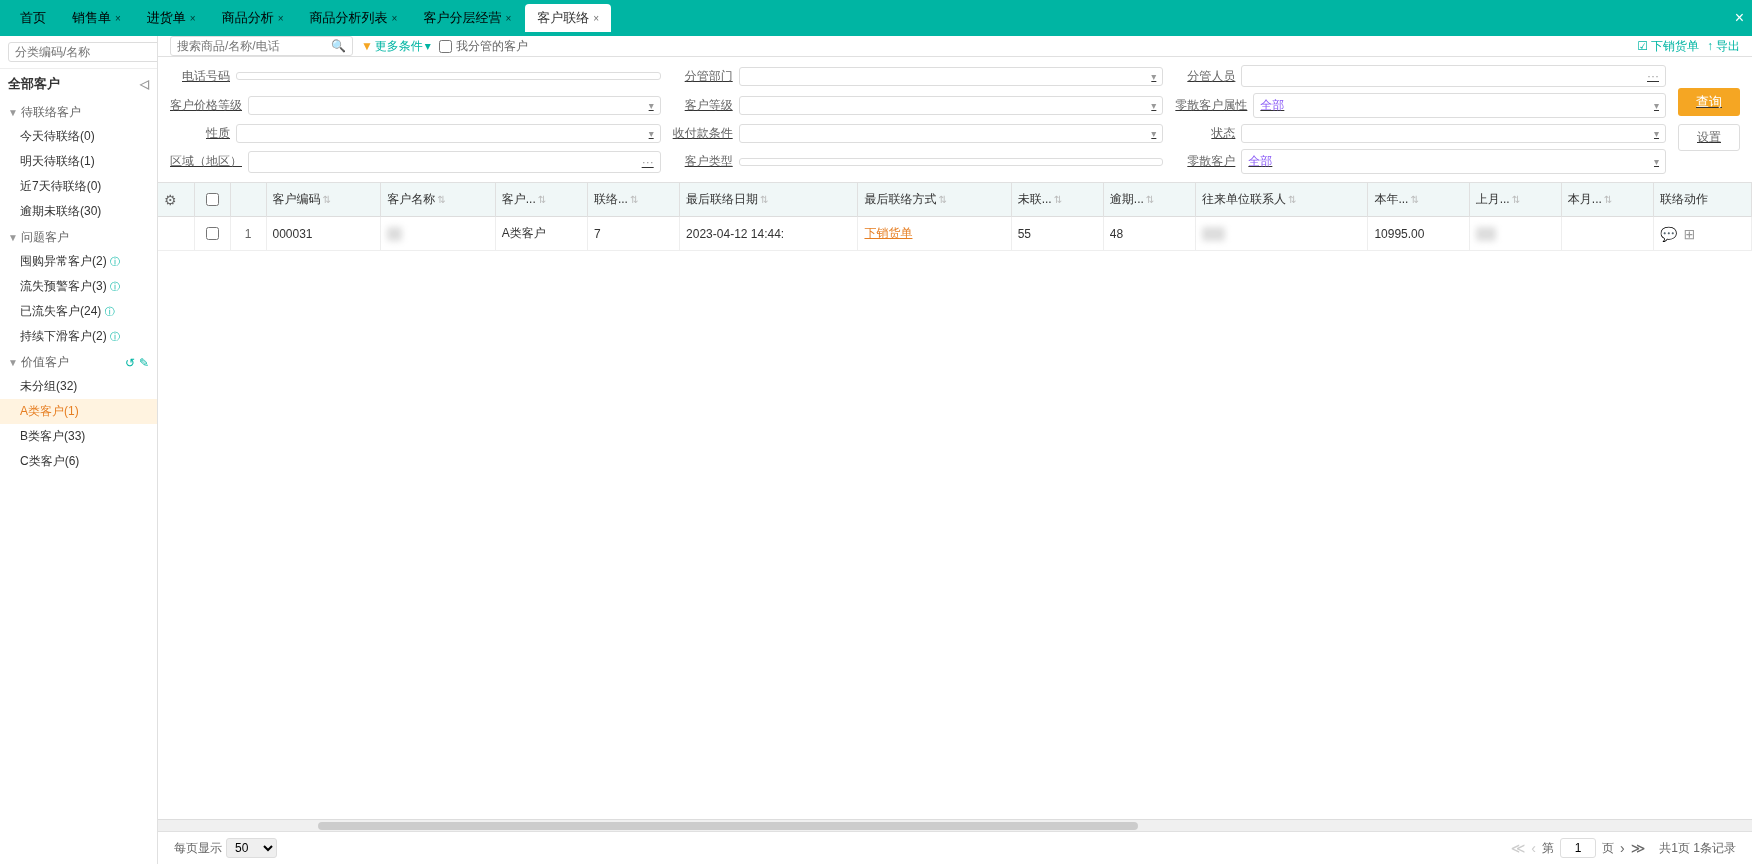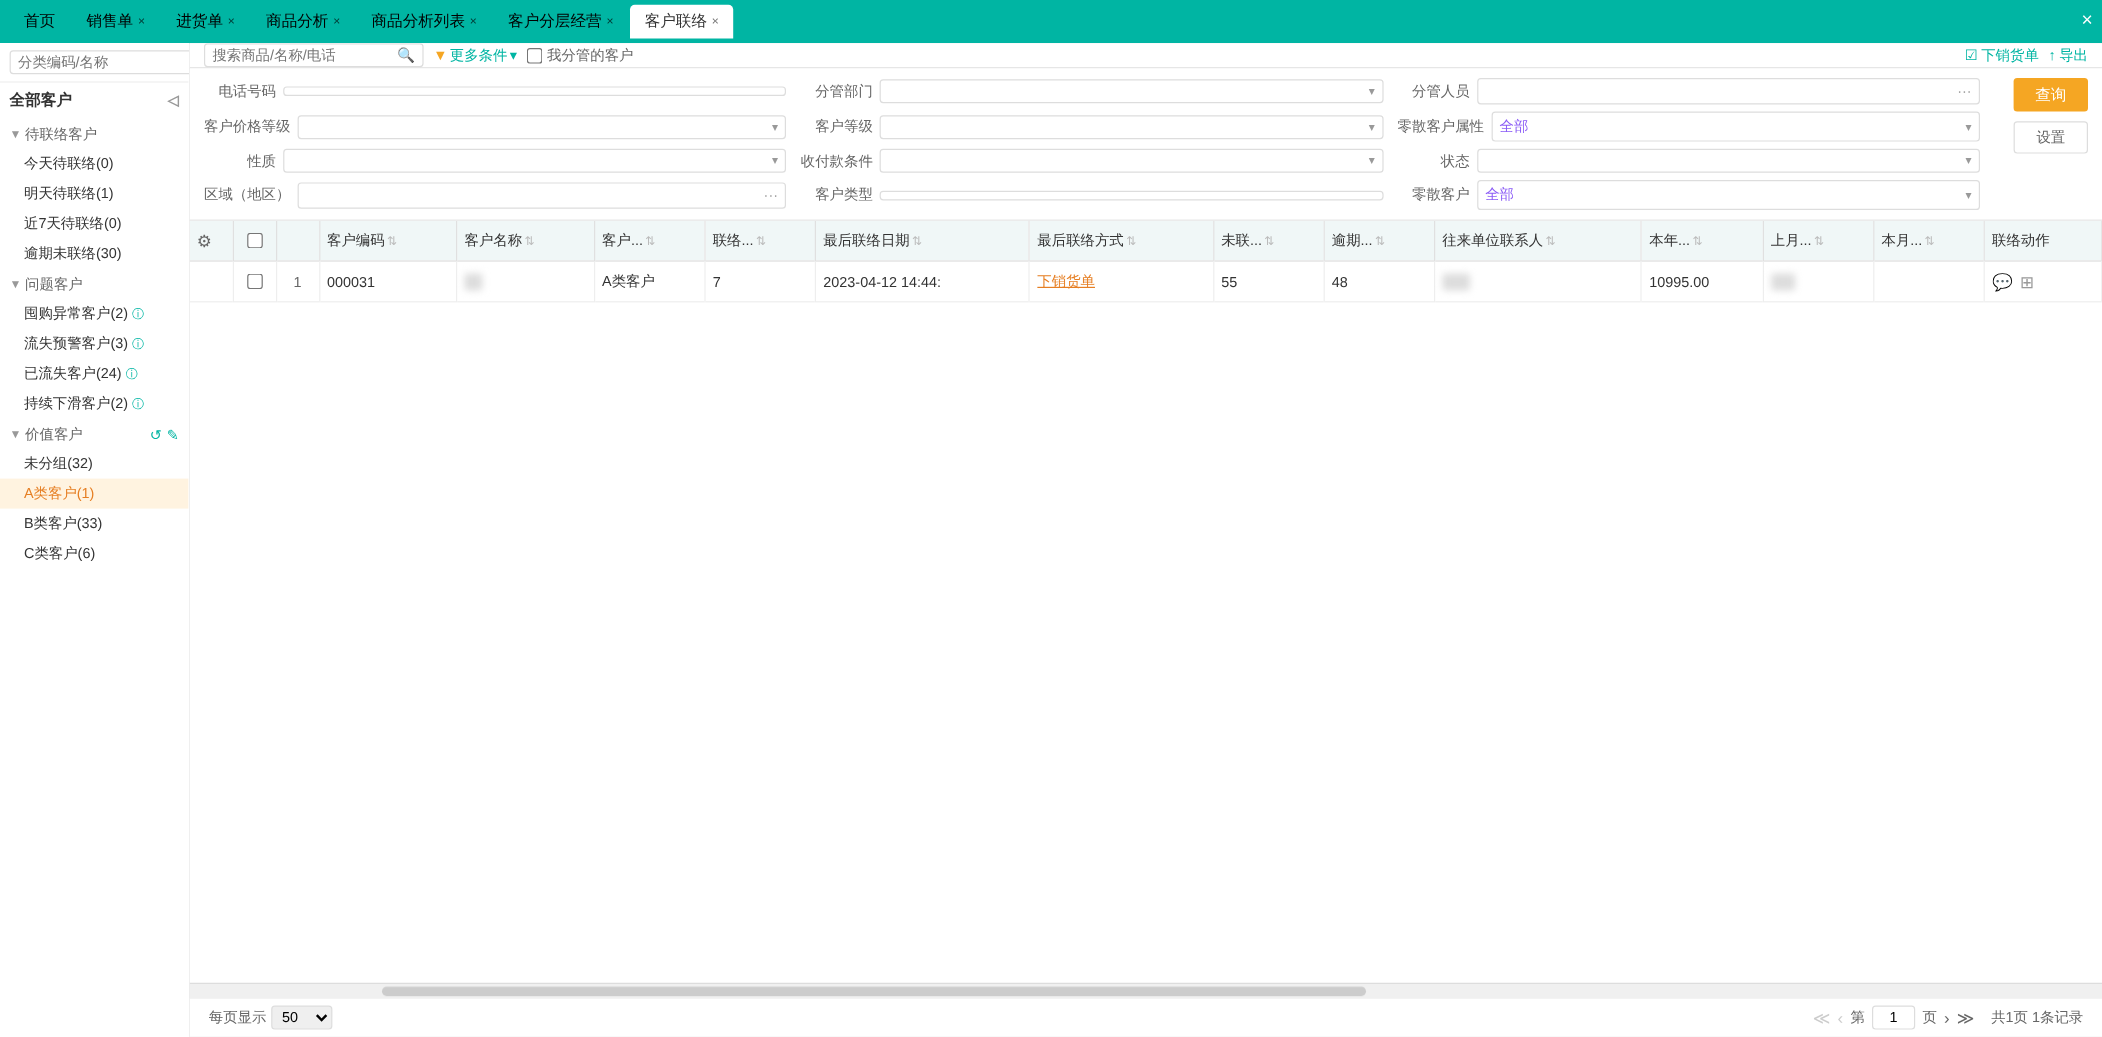--- a/index.html
+++ b/index.html
@@ -291,22 +291,23 @@
       filter: blur(3px);
       background: #ddd;
       color: transparent;
       border-radius: 2px;
     }
 
     .checkbox-cell { display: flex; align-items: center; justify-content: center; }
 
     .adv-row-wrap {
       display: flex;
-      align-items: flex-start;
-      gap: 16px;
+      align-items: center;
+      gap: 0;
+      text-decoration: underline;
     }
     .adv-fields-area {
       flex: 1;
     }
     .adv-btn-area {
       display: flex;
       flex-direction: column;
       padding-left: 12px;
       justify-content: center;
       gap: 4px;

